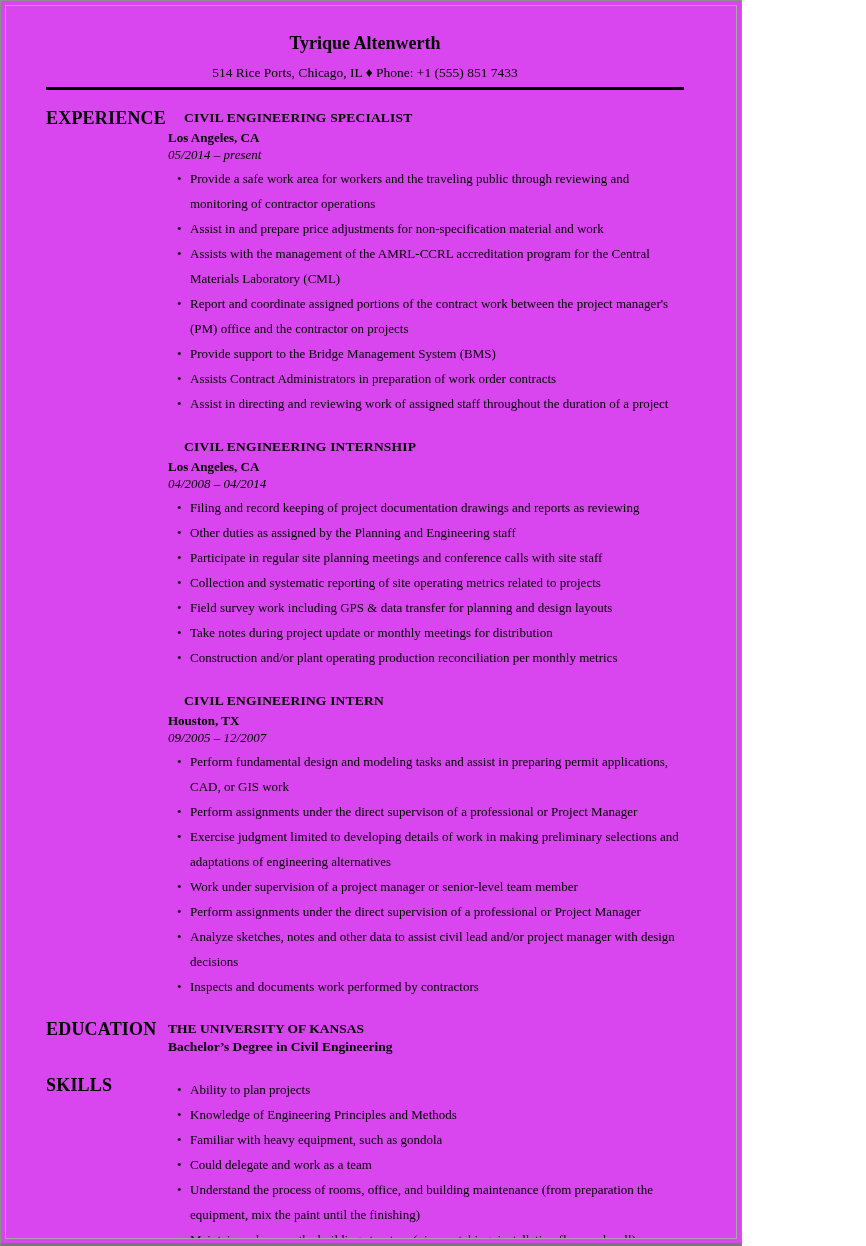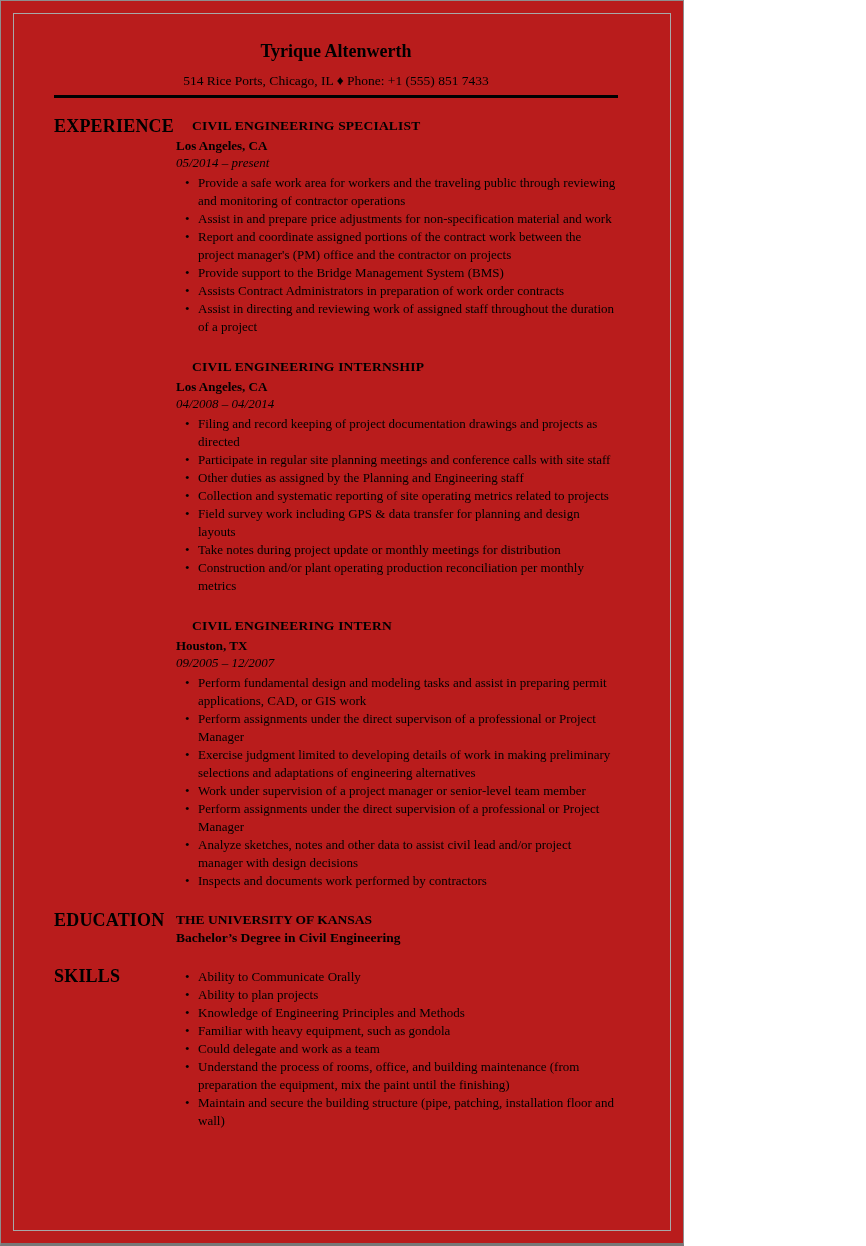--- a/index.html
+++ b/index.html
@@ -3,26 +3,26 @@
 <meta charset="utf-8">
 <style>
   * { box-sizing: border-box; }
   html, body { margin: 0; padding: 0; background: #ffffff; }
   body {
     font-family: "Liberation Serif", "DejaVu Serif", serif;
     color: #000;
     -webkit-font-smoothing: antialiased;
   }
   .page {
-    width: 684px;
+    width: 742px;
     height: 1246px;
-    background: #b91c1c;
+    background: #d946ef;
     border: 1px solid #8e8e8e;
     border-bottom: 3px solid #787878;
-    padding: 12px;
+    padding: 4px;
   }
   .inner {
     width: 100%;
     height: 100%;
     border: 1px solid #a8a8a8;
     padding: 26px 52px 0 40px;
     overflow: hidden;
   }
   h1.name {
     font-size: 18px;
@@ -76,21 +76,21 @@
     font-style: italic;
   }
   ul.bullets {
     margin: 0;
     padding: 0 0 0 22px;
     list-style: none;
     font-size: 13px;
   }
   ul.bullets li {
     position: relative;
-    line-height: 18px;
+    line-height: 25px;
   }
   ul.bullets li::before {
     content: "•";
     position: absolute;
     left: -13px;
     top: 0;
   }
   .edu-school, .edu-degree {
     font-weight: bold;
     font-size: 13.5px;
@@ -115,35 +115,36 @@
       <section class="row">
         <div class="label">EXPERIENCE</div>
         <div class="content">
   <article class="job">
     <h2 class="job-title">CIVIL ENGINEERING SPECIALIST</h2>
     <div class="job-location">Los Angeles, CA</div>
     <div class="job-dates">05/2014 – present</div>
     <ul class="bullets">
                 <li>Provide a safe work area for workers and the traveling public through reviewing and monitoring of contractor operations</li>
                 <li>Assist in and prepare price adjustments for non-specification material and work</li>
+                <li>Assists with the management of the AMRL-CCRL accreditation program for the Central Materials Laboratory (CML)</li>
                 <li>Report and coordinate assigned portions of the contract work between the project manager's (PM) office and the contractor on projects</li>
                 <li>Provide support to the Bridge Management System (BMS)</li>
                 <li>Assists Contract Administrators in preparation of work order contracts</li>
                 <li>Assist in directing and reviewing work of assigned staff throughout the duration of a project</li>
               </ul>
   </article>
 
   <article class="job">
     <h2 class="job-title">CIVIL ENGINEERING INTERNSHIP</h2>
     <div class="job-location">Los Angeles, CA</div>
     <div class="job-dates">04/2008 – 04/2014</div>
     <ul class="bullets">
-                <li>Filing and record keeping of project documentation drawings and projects as directed</li>
+                <li>Filing and record keeping of project documentation drawings and reports as reviewing</li>
+                <li>Other duties as assigned by the Planning and Engineering staff</li>
                 <li>Participate in regular site planning meetings and conference calls with site staff</li>
-                <li>Other duties as assigned by the Planning and Engineering staff</li>
                 <li>Collection and systematic reporting of site operating metrics related to projects</li>
                 <li>Field survey work including GPS &amp; data transfer for planning and design layouts</li>
                 <li>Take notes during project update or monthly meetings for distribution</li>
                 <li>Construction and/or plant operating production reconciliation per monthly metrics</li>
               </ul>
   </article>
 
   <article class="job">
     <h2 class="job-title">CIVIL ENGINEERING INTERN</h2>
     <div class="job-location">Houston, TX</div>
@@ -166,21 +167,20 @@
         <div class="content">
           <div class="edu-school">THE UNIVERSITY OF KANSAS</div>
           <div class="edu-degree">Bachelor’s Degree in Civil Engineering</div>
         </div>
       </section>
 
       <section class="row">
         <div class="label">SKILLS</div>
         <div class="content">
           <ul class="bullets">
-              <li>Ability to Communicate Orally</li>
               <li>Ability to plan projects</li>
               <li>Knowledge of Engineering Principles and Methods</li>
               <li>Familiar with heavy equipment, such as gondola</li>
               <li>Could delegate and work as a team</li>
               <li>Understand the process of rooms, office, and building maintenance (from preparation the equipment, mix the paint until the finishing)</li>
               <li>Maintain and secure the building structure (pipe, patching, installation floor and wall)</li>
             </ul>
         </div>
       </section>
 

